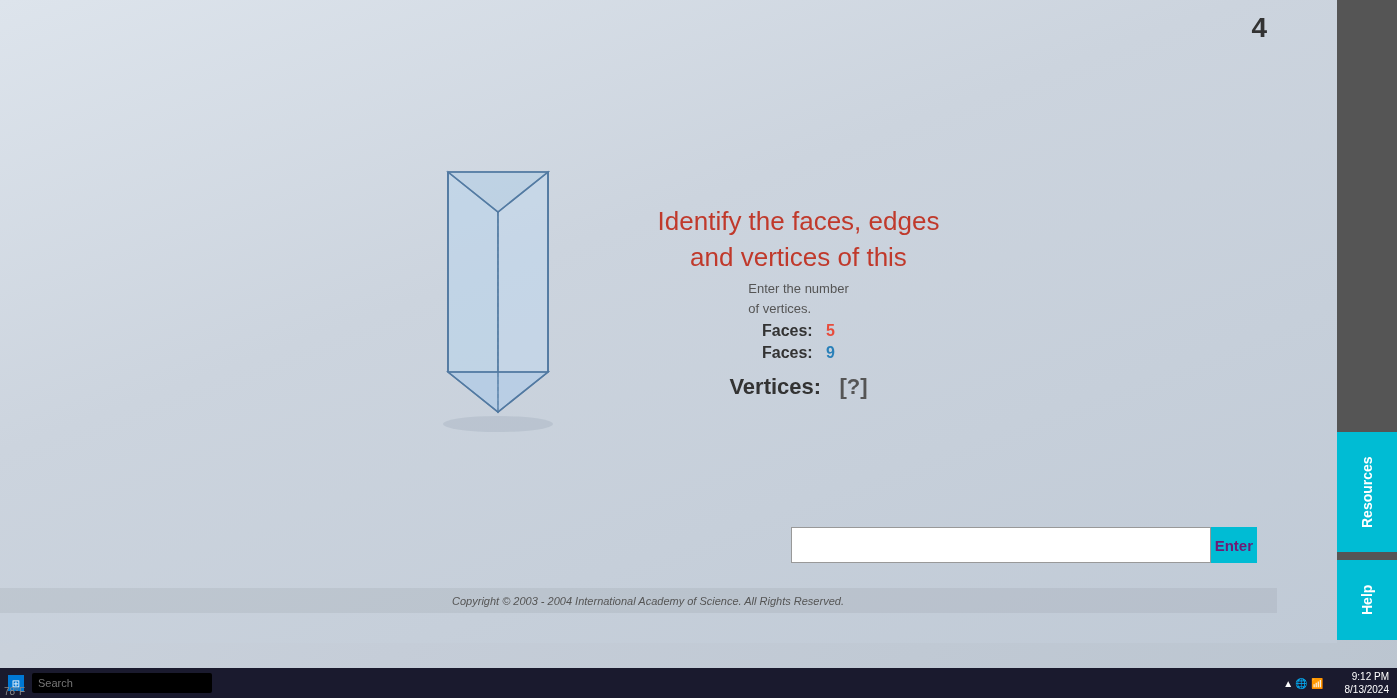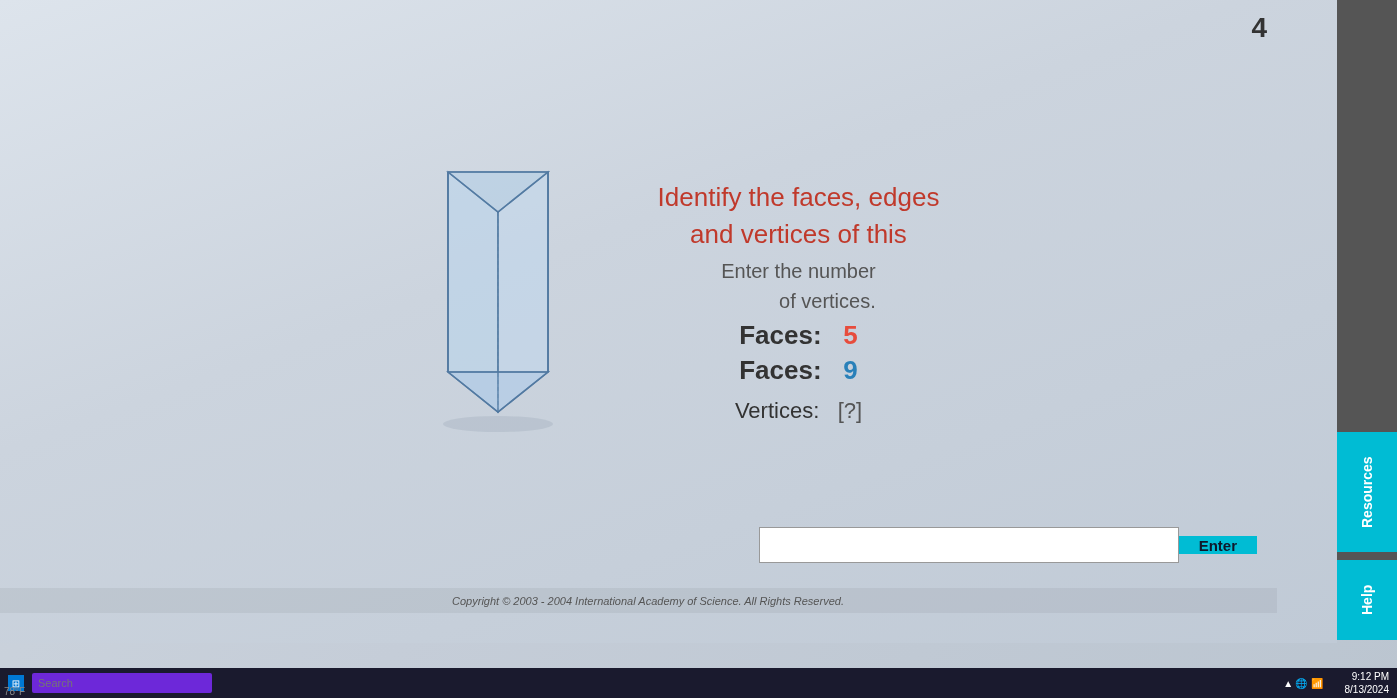--- a/index.html
+++ b/index.html
@@ -125,45 +125,45 @@
 
     .main-title {
       font-size: 26px;
       color: #c0392b;
       text-align: center;
       font-weight: normal;
       line-height: 1.4;
     }
 
     .subtitle {
-      font-size: 20px;
+      font-size: 13px;
       color: #555;
-      text-align: right;
+      text-align: left;
       line-height: 1.5;
     }
 
     .fact-row {
-      font-size: 26px;
+      font-size: 16px;
       color: #333;
       font-weight: bold;
       text-align: center;
     }
 
     .fact-value-red {
       color: #e74c3c;
     }
 
     .fact-value-blue {
       color: #2980b9;
     }
 
     .vertices-row {
       font-size: 22px;
       color: #333;
-      font-weight: normal;
+      font-weight: bold;
       text-align: right;
       margin-top: 8px;
     }
 
     
     .input-area {
       position: absolute;
       bottom: 80px;
       left: 340px;
       right: 80px;
@@ -177,24 +177,24 @@
       width: 420px;
       height: 36px;
       border: 1px solid #999;
       background: white;
       padding: 4px 8px;
       font-size: 16px;
       outline: none;
     }
 
     .enter-button {
-      height: 18px;
-      padding: 0 20px;
+      height: 36px;
+      padding: 0 4px;
       background: #00bcd4;
-      color: #0f172a;
+      color: #701a75;
       border: none;
       font-size: 15px;
       font-weight: bold;
       cursor: pointer;
       white-space: nowrap;
     }
 
     
     .footer {
       position: absolute;
@@ -244,21 +244,21 @@
       display: flex;
       align-items: center;
       justify-content: center;
       font-size: 10px;
       color: white;
     }
 
     .taskbar-search {
       width: 180px;
       height: 20px;
-      background: #6d28d9;
+      background: #000000;
       border: none;
       color: #aaa;
       font-size: 11px;
       padding: 0 6px;
       border-radius: 2px;
     }
 
     .taskbar-right {
       margin-left: auto;
       display: flex;

